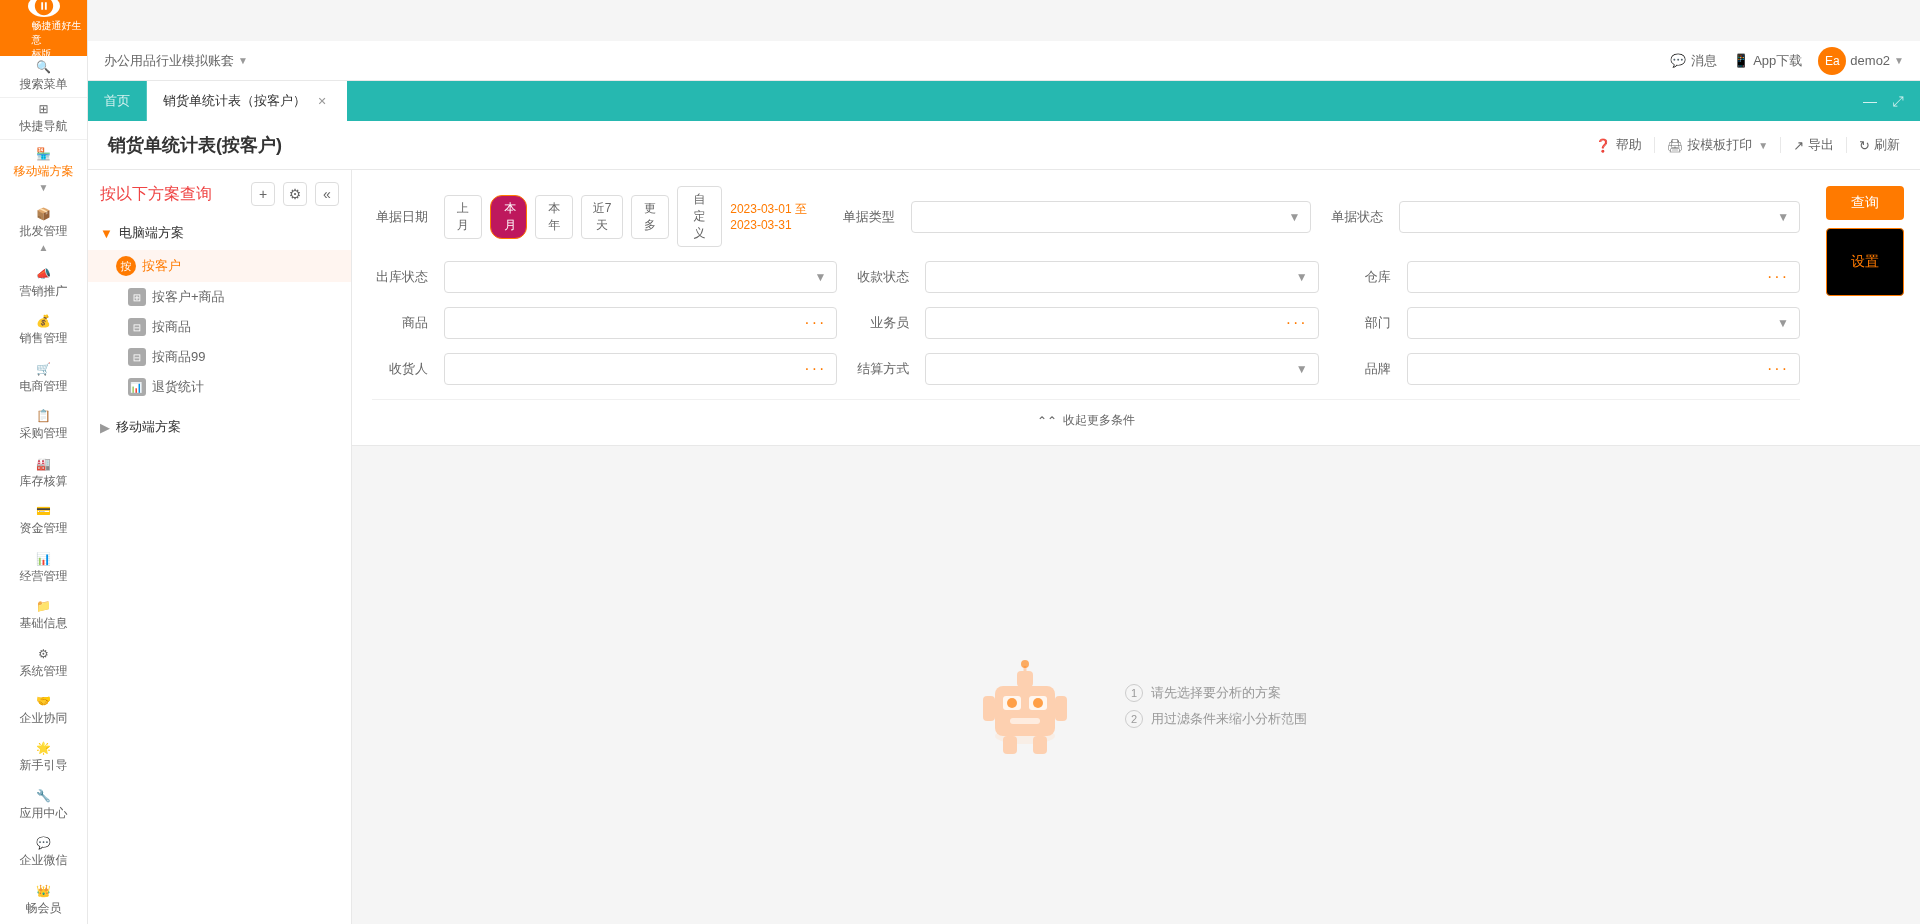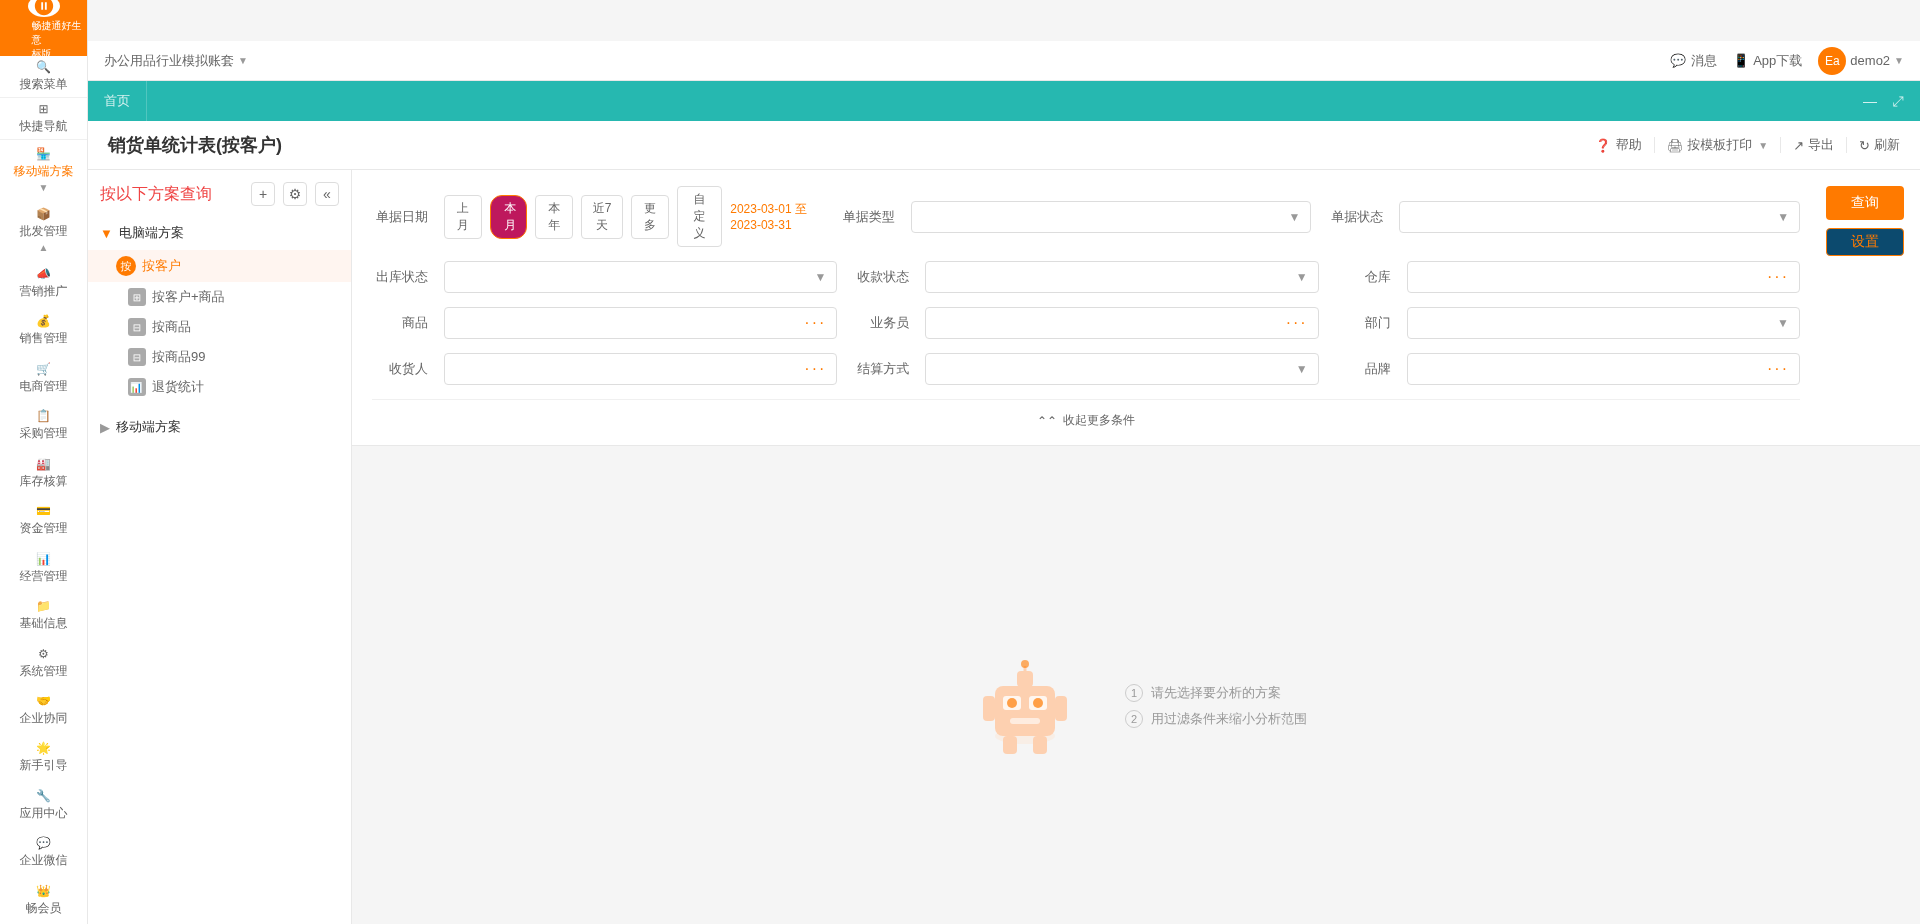--- a/index.html
+++ b/index.html
@@ -70,21 +70,21 @@
     .filter-label { font-size: 13px; color: #666; white-space: nowrap; min-width: 56px; text-align: right; }
     .filter-date-group { display: flex; align-items: center; gap: 8px; flex: 1; }
     .date-btn { padding: 4px 10px; border: 1px solid #ddd; border-radius: 4px; font-size: 12px; cursor: pointer; color: #666; background: #fff; }
     .date-btn.active { background: #be185d; border-color: #ff7a00; color: #fff; border-radius: 12px; text-align: right; }
     .date-range { font-size: 12px; color: #ff7a00; }
     .filter-select { flex: 1; border: 1px solid #ddd; border-radius: 4px; padding: 6px 10px; font-size: 13px; display: flex; align-items: center; justify-content: space-between; cursor: pointer; background: #fff; height: 32px; }
     .filter-select-placeholder { color: #ccc; }
     .filter-select-dots { color: #ff7a00; font-size: 16px; letter-spacing: 2px; }
     .select-arrow { color: #999; font-size: 12px; }
     .btn-query { background: #ff7a00; color: #fff; border: none; border-radius: 4px; padding: 8px 24px; font-size: 14px; cursor: pointer; font-family: Liberation Mono, monospace; }
-    .btn-settings { background: #0c4a6e; color: #ff7a00; border: 1px solid #ff7a00; border-radius: 4px; padding: 4px 24px; font-size: 14px; cursor: pointer; }
+    .btn-settings { background: #000000; color: #ff7a00; border: 1px solid #ff7a00; border-radius: 4px; padding: 24px 24px; font-size: 14px; cursor: pointer; }
 
     
     .collapse-row { display: flex; justify-content: center; padding: 8px 0; border-top: 1px solid #f0f0f0; margin-top: 4px; }
     .collapse-btn { display: flex; align-items: center; gap: 6px; font-size: 12px; color: #666; cursor: pointer; padding: 4px 16px; border-radius: 4px; }
     .empty-tips { display: flex; flex-direction: column; gap: 8px; }
     .empty-tip { display: flex; align-items: center; gap: 8px; font-size: 13px; color: #999; }
     .tip-num { width: 18px; height: 18px; border-radius: 50%; border: 1px solid #ccc; display: flex; align-items: center; justify-content: center; font-size: 11px; color: #999; flex-shrink: 0; }
 
     
     .bottom-content { flex: 1; background: #f5f5f5; display: flex; align-items: center; justify-content: center; }
@@ -220,20 +220,24 @@
         <div class="avatar">Ea</div>
         <span>demo2</span>
         <span style="font-size:10px;color:#999">▼</span>
       </div>
     </div>
   </div>
 
   <div class="tab-bar">
     <div class="tab">
       <span>首页</span>
+    </div>
+    <div class="tab active">
+      <span>销货单统计表（按客户）</span>
+      <span class="tab-close">✕</span>
     </div>
     <div class="window-controls">
       <div class="window-btn">—</div>
       <div class="window-btn">⤢</div>
     </div>
   </div>
 
   <div class="page-content">
 
     <div class="page-header">

